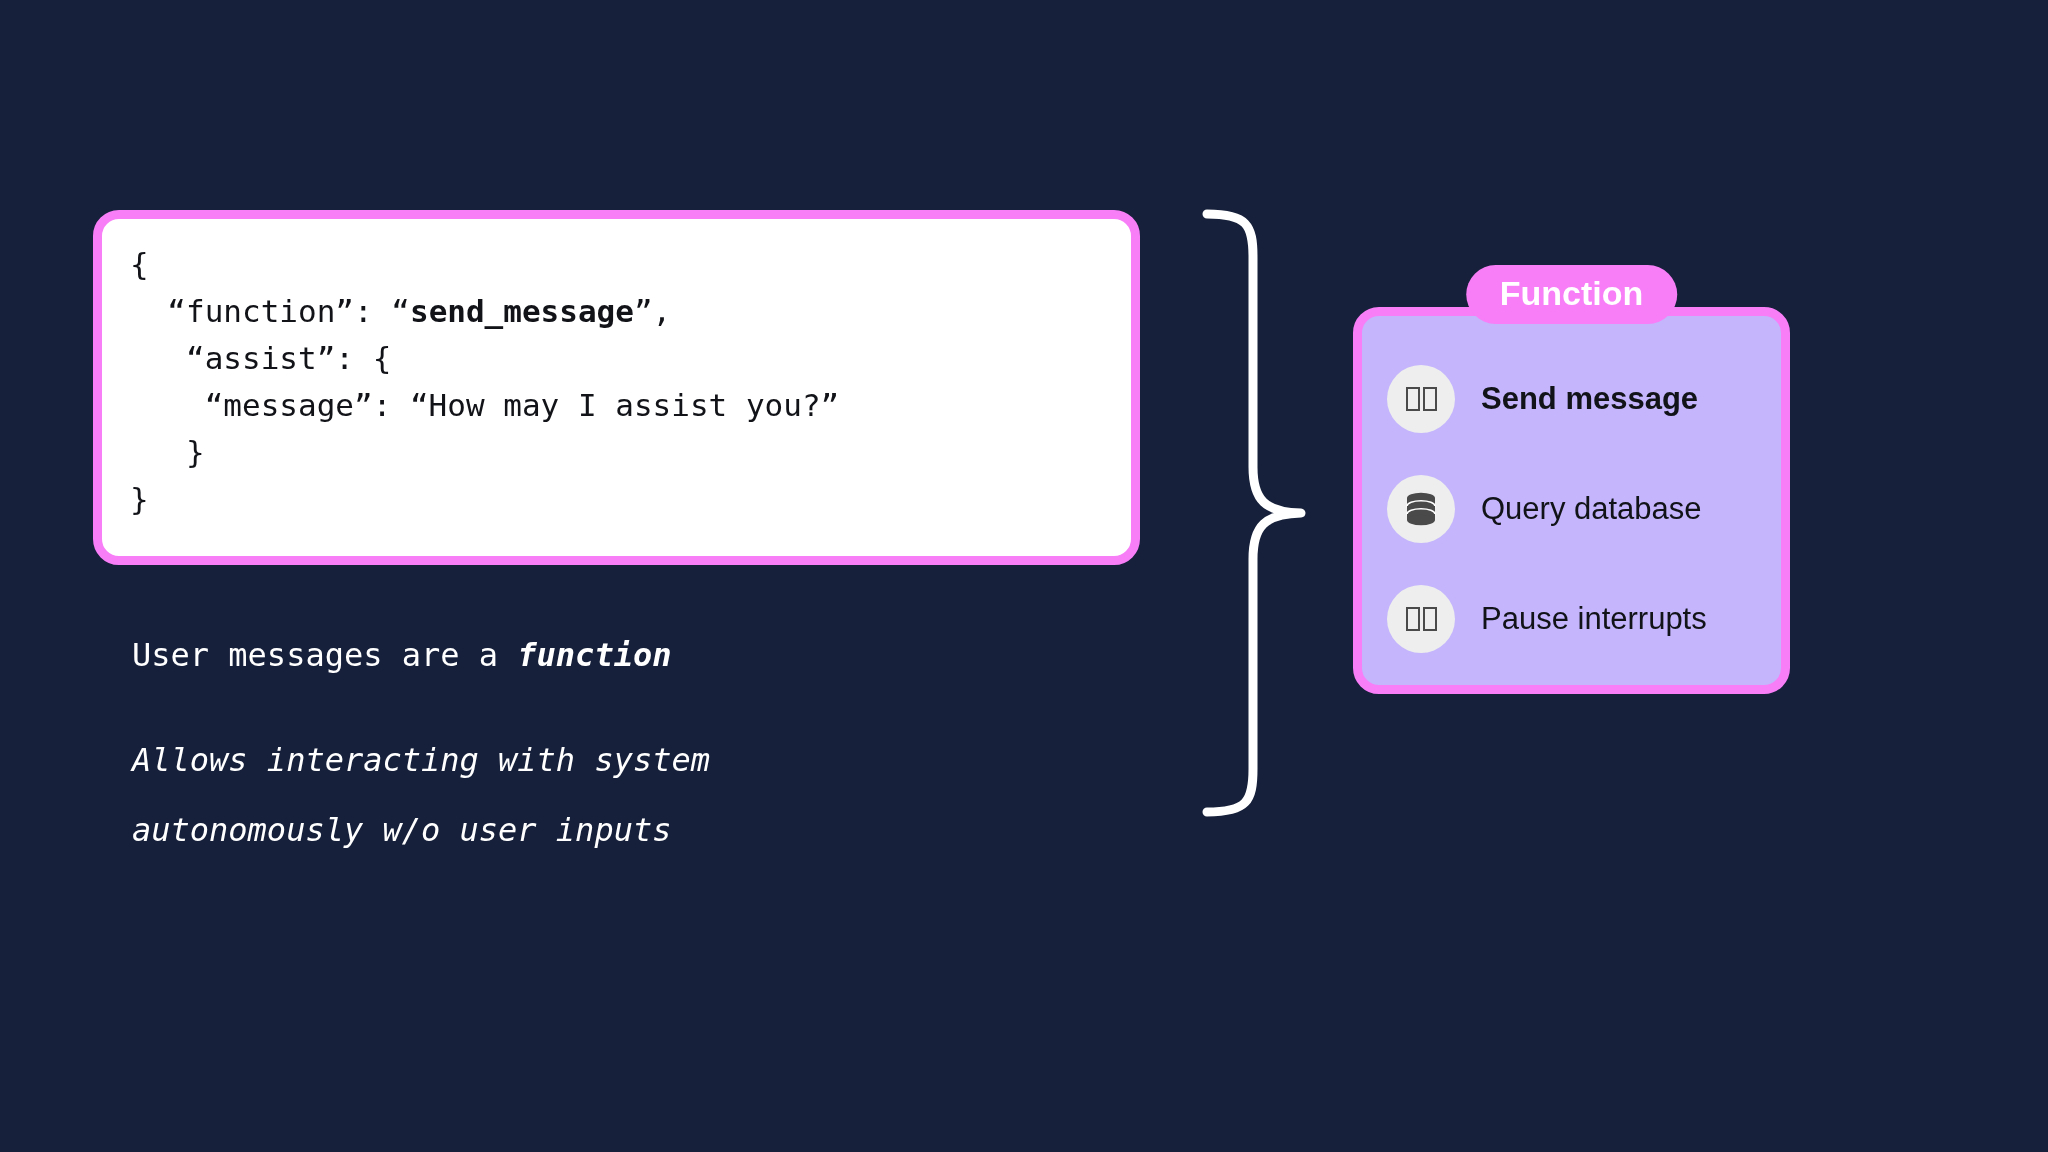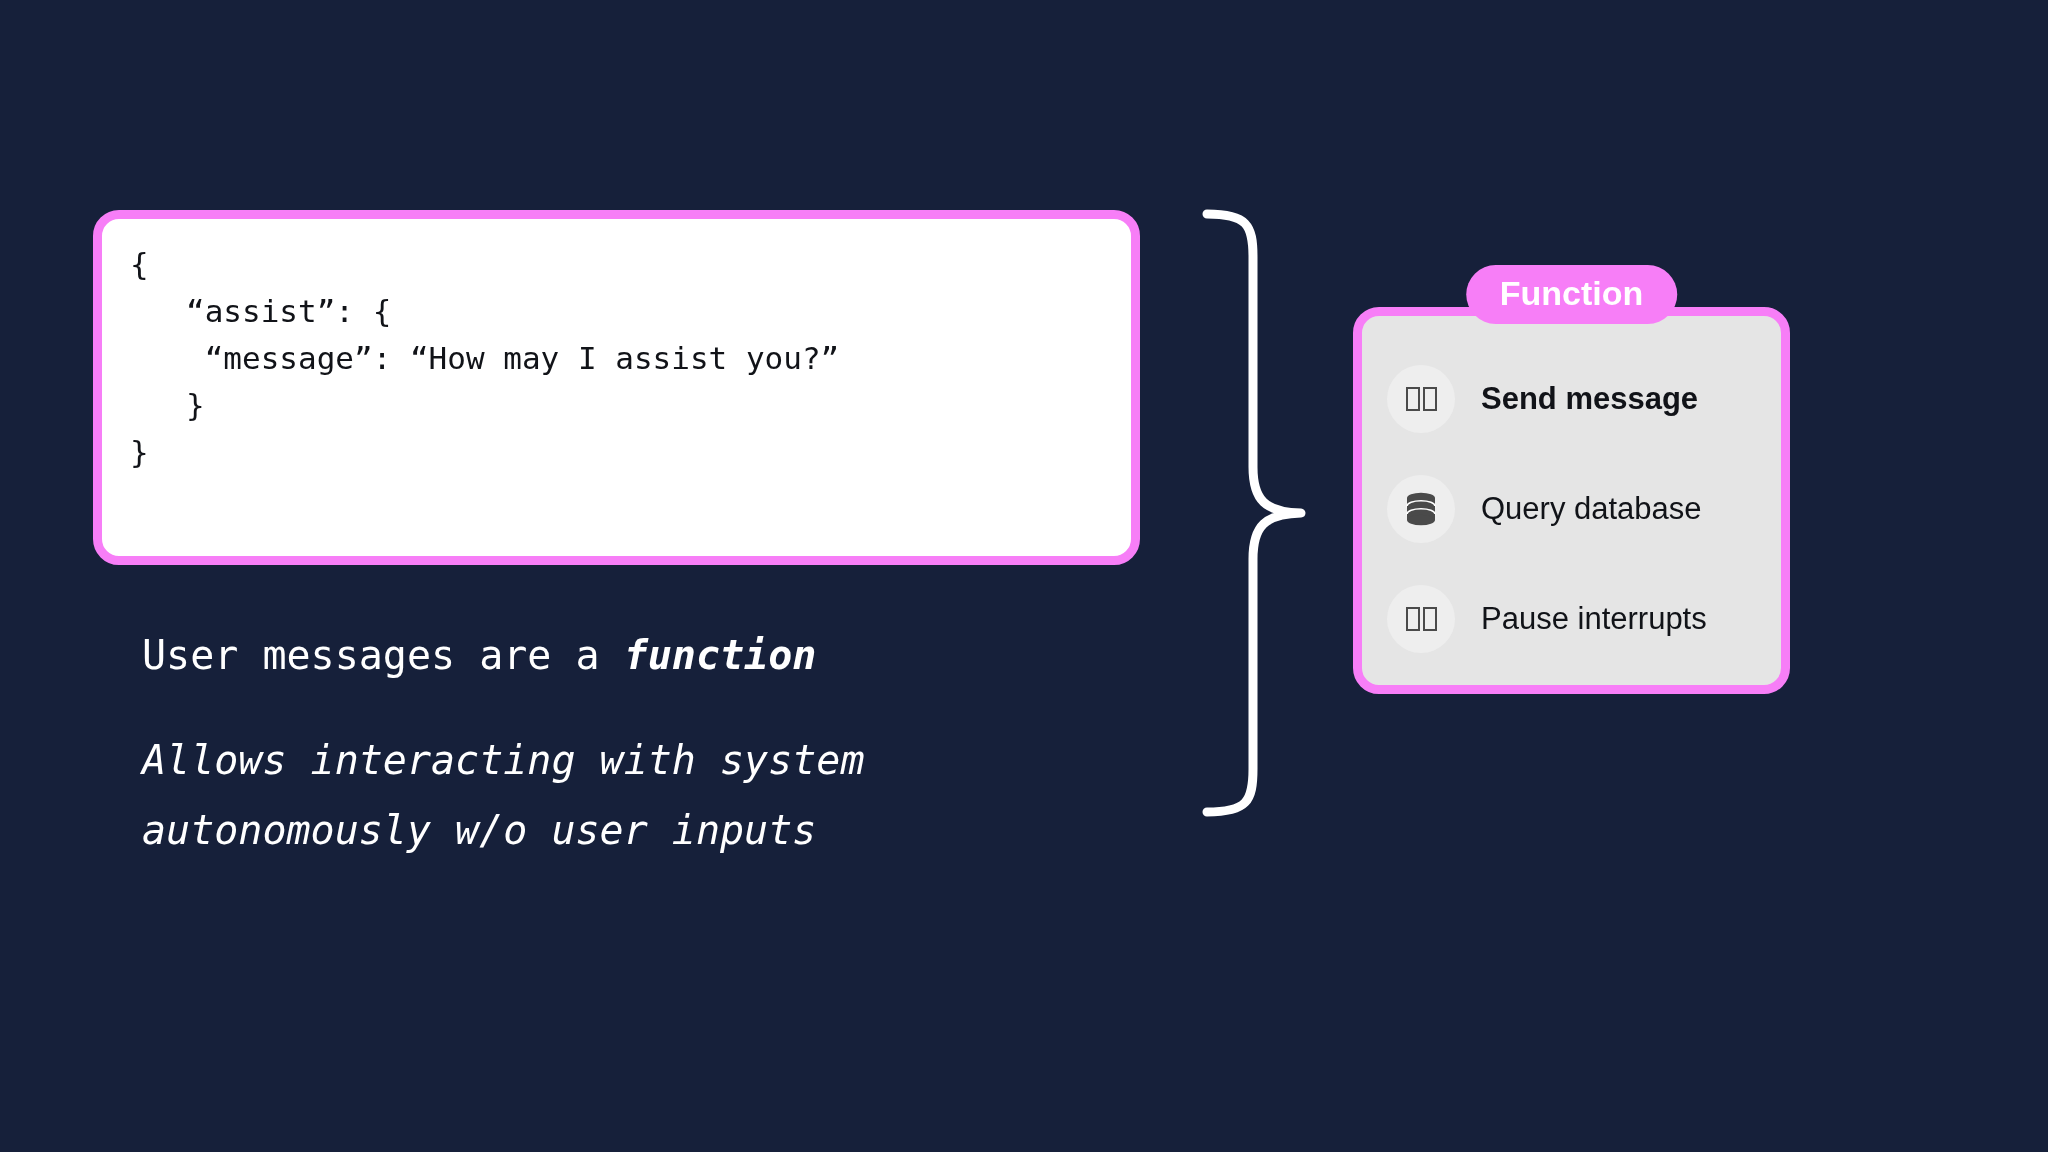--- a/index.html
+++ b/index.html
@@ -48,24 +48,24 @@
     white-space: pre;
     display: block;
   }
   .code-line b {
     font-weight: 700;
   }
 
   
   .caption {
     position: absolute;
-    left: 142px;
+    left: 132px;
     font-family: "DejaVu Sans Mono", "Liberation Mono", monospace;
     color: #ffffff;
-    font-size: 40px;
+    font-size: 32px;
     line-height: 70px;
     white-space: pre-wrap;
     font-weight: 400;
   }
   .caption-1 { top: 620px; width: 1000px; }
   .caption-2 { top: 725px; width: 960px; font-style: italic; }
   .caption em {
     font-style: italic;
     font-weight: 700;
   }
@@ -84,21 +84,21 @@
     position: absolute;
     left: 1353px;
     top: 307px;
     width: 437px;
     height: 387px;
   }
   .fn-card {
     position: absolute;
     inset: 0;
     box-sizing: border-box;
-    background: #e5e5e5;
+    background: #c4b5fd;
     border: 9px solid #f77ef7;
     border-radius: 26px;
   }
   .fn-badge {
     position: absolute;
     left: 50%;
     transform: translateX(-50%);
     top: -42px;
     background: #f77ef7;
     color: #ffffff;
@@ -158,21 +158,21 @@
     box-sizing: border-box;
     background: transparent;
   }
 </style>
 </head>
 <body>
 
 <div class="stage">
 
   <div class="code-card">
-    <pre class="code-block"><span class="code-line">{</span><span class="code-line">   “assist”: {</span><span class="code-line">    “message”: “How may I assist you?”</span><span class="code-line">   }</span><span class="code-line">}</span></pre>
+    <pre class="code-block"><span class="code-line">{</span><span class="code-line"><span>  “function”: “</span><b>send_message</b><span>”,</span></span><span class="code-line">   “assist”: {</span><span class="code-line">    “message”: “How may I assist you?”</span><span class="code-line">   }</span><span class="code-line">}</span></pre>
   </div>
 
   <div class="caption caption-1"><span>User messages are a </span><em>function</em></div>
 
   <div class="caption caption-2">Allows interacting with system
 autonomously w/o user inputs</div>
 
   <svg class="brace" viewBox="0 0 150 710" aria-hidden="true">
     <path d="M 22 19
              C 62 19, 68 30, 68 62

